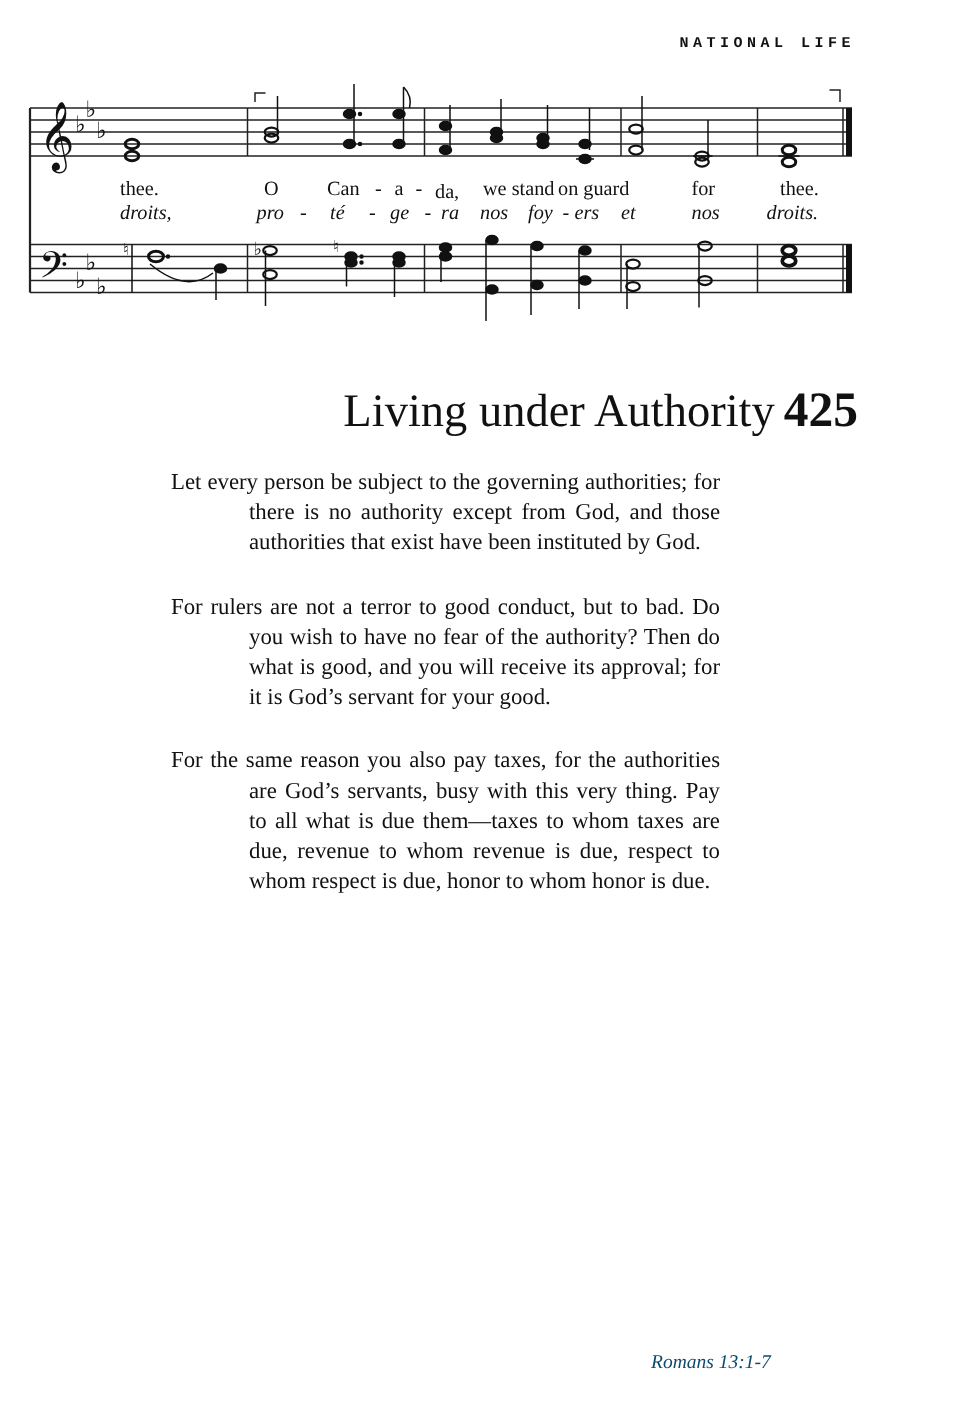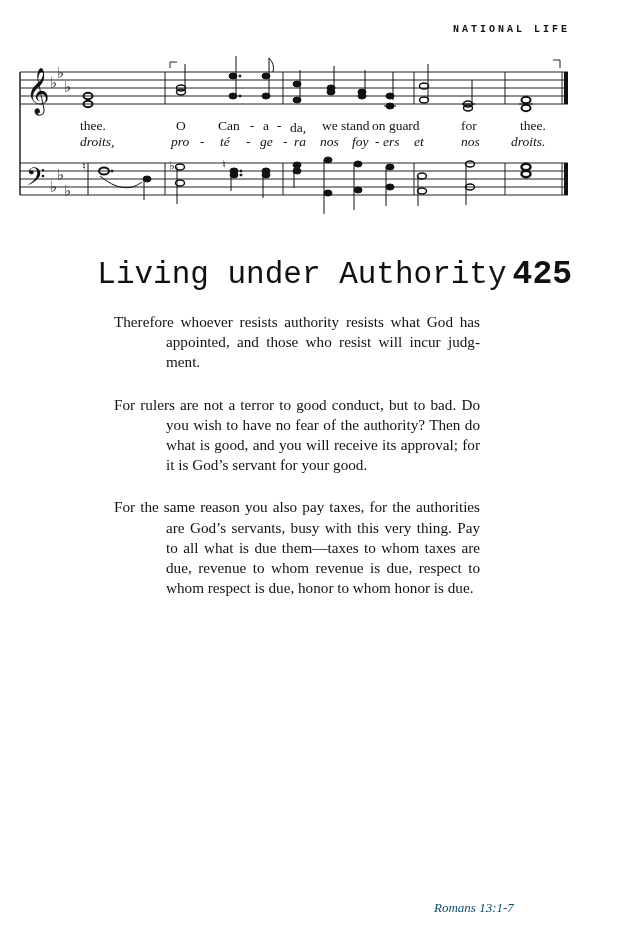--- a/index.html
+++ b/index.html
@@ -1,21 +1,21 @@
 <!DOCTYPE html>
 <html><head>
 <meta charset="utf-8">
 <style>
   html, body { margin: 0; padding: 0; background: #ffffff; }
   body { width: 640px; height: 936px; position: relative; overflow: hidden; color: #111; font-family: "Liberation Serif", serif; }
   .running-head { position: absolute; top: 24px; right: 70px; font-family: Liberation Mono, monospace; font-size: 10px; font-weight: bold; letter-spacing: 3px; color: #111; }
   .score { position: absolute; left: 0; top: 0; width: 640px; height: 240px; }
   .lyric { position: absolute; font-family: "Liberation Serif", serif; font-size: 13.5px; color: #111; white-space: nowrap; }
   .lyric.fr { font-style: italic; }
-  .title { position: absolute; top: 256px; right: 68px; font-family: Liberation Mono, monospace; font-size: 31px; color: #111; letter-spacing: 0px; white-space: nowrap; }
+  .title { position: absolute; top: 256px; right: 68px; font-family: Liberation Serif, serif; font-size: 31px; color: #111; letter-spacing: 0px; white-space: nowrap; }
   .title .num { font-weight: bold; font-size: 33px; margin-left: 6px; }
   .reading { position: absolute; left: 114px; top: 312px; width: 366px; }
   .para { font-family: "Liberation Serif", serif; font-size: 15.2px; line-height: 20.2px; text-align: justify; padding-left: 52px; text-indent: -52px; margin: 0 0 22px 0; color: #111; }
   .citation { position: absolute; top: 900px; left: 398px; font-family: "Liberation Serif", serif; font-style: italic; font-size: 13px; color: #0c4a6e; margin-left: 36px; }
 </style>
 </head>
 <body>
 
 <div class="running-head">NATIONAL LIFE</div>
 
@@ -186,18 +186,18 @@
   <span class="lyric fr" style="left:414px;top:134px">et</span>
   <span class="lyric fr" style="left:461px;top:134px">nos</span>
   <span class="lyric fr" style="left:511px;top:134px">droits.</span>
 </div>
 
 <div class="title">
   <span>Living under Authority</span><span class="num">425</span>
 </div>
 
 <div class="reading">
-  <p class="para">Therefore whoever resists authority resists what God has appointed, and those who resist will incur judg-ment.</p>
+  <p class="para">Let every person be subject to the governing authorities; for there is no authority except from God, and those authorities that exist have been instituted by God.</p>
   <p class="para">For rulers are not a terror to good conduct, but to bad. Do you wish to have no fear of the authority? Then do what is good, and you will receive its approval; for it is God’s servant for your good.</p>
   <p class="para">For the same reason you also pay taxes, for the authorities are God’s servants, busy with this very thing. Pay to all what is due them—taxes to whom taxes are due, revenue to whom revenue is due, respect to whom respect is due, honor to whom honor is due.</p>
 </div>
 
 <div class="citation">Romans 13:1-7</div>
 
 </body></html>

